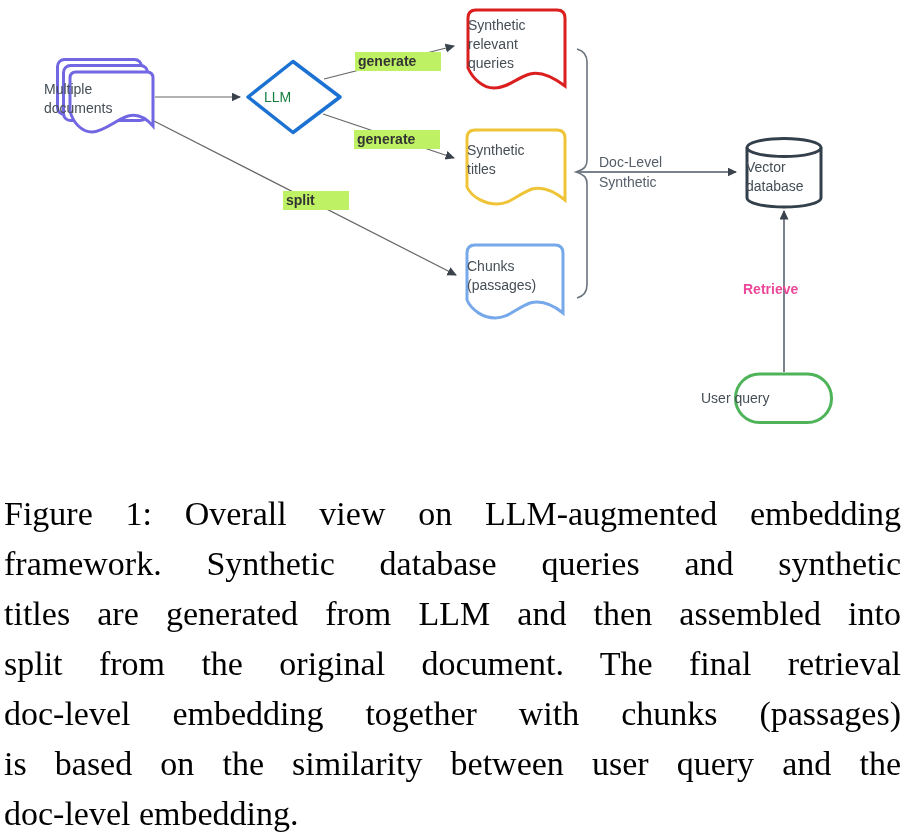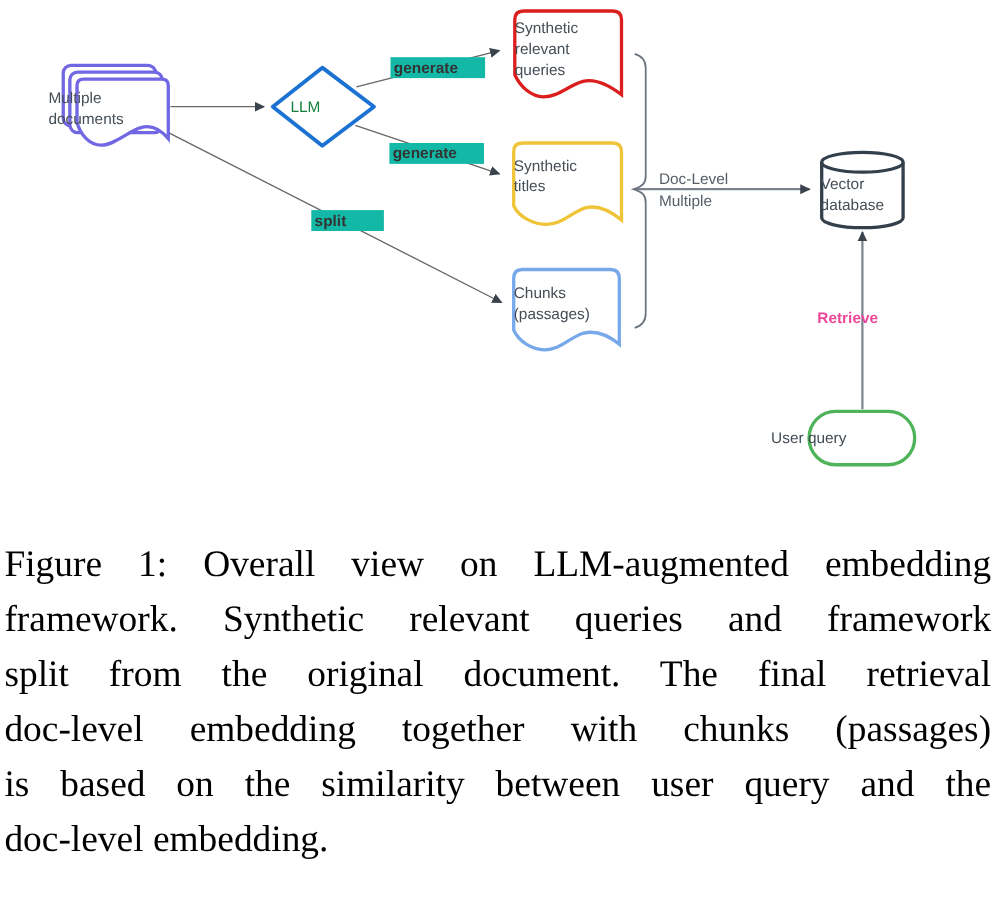--- a/index.html
+++ b/index.html
@@ -4,21 +4,21 @@
 <style>
   html,body { margin:0; padding:0; background:#ffffff; }
   .stage { position:relative; width:904px; height:839px; background:#ffffff; overflow:hidden;
            font-family:"Liberation Sans", sans-serif; }
   .diagram { position:absolute; left:0; top:0; width:904px; height:475px; }
   .diagram svg { position:absolute; left:0; top:0; }
   .lbl { position:absolute; white-space:pre-line; text-align:left;
          font-size:14px; line-height:19px; color:#454d55; }
   .lbl.light { color:#15803d; }
   .lbl.edge  { font-weight:bold; color:#333333; }
-  .lbl.bg    { background:#14b8a6; padding:0 3px; }
+  .lbl.bg    { background:#bef264; padding:0 3px; }
   .lbl.left  { text-align:left; color:#555e68; line-height:20px; }
   .lbl.dark  { color:#ec4899; }
   .caption { position:absolute; left:4px; top:489px; width:897px;
              font-family:"Liberation Serif", serif; font-size:34px; line-height:50px;
              color:#000000; }
   .cap-line { text-align:justify; text-align-last:justify; }
   .cap-line.last { text-align-last:left; }
 </style>
 </head>
 <body>
@@ -82,26 +82,27 @@
     <div class="lbl" style="left:467px; top:257px; width:96px;">Chunks
 (passages)</div>
     <div class="lbl" style="left:746px; top:158px; width:76px;">Vector
 database</div>
     <div class="lbl" style="left:701px; top:389px; width:75px;">User query</div>
 
     <div class="lbl edge bg" style="left:355px; top:52px; width:80px;">generate</div>
     <div class="lbl edge bg" style="left:354px; top:130px; width:80px;">generate</div>
     <div class="lbl edge bg" style="left:283px; top:191px; width:60px;">split</div>
     <div class="lbl left" style="left:599px; top:152px; width:110px;">Doc-Level
-Multiple</div>
+Synthetic</div>
     <div class="lbl edge dark" style="left:743px; top:280px; width:80px;">Retrieve</div>
   </div>
 
   <div class="caption">
     <div class="cap-line">Figure 1: Overall view on LLM-augmented embedding</div>
-    <div class="cap-line">framework.  Synthetic relevant queries and framework</div>
+    <div class="cap-line">framework.  Synthetic database queries and synthetic</div>
+    <div class="cap-line">titles are generated from LLM and then assembled into</div>
     <div class="cap-line">split from the original document.  The final retrieval</div>
     <div class="cap-line">doc-level embedding together with chunks (passages)</div>
     <div class="cap-line">is based on the similarity between user query and the</div>
     <div class="cap-line last">doc-level embedding.</div>
   </div>
 
 </div>
 
 </body></html>

